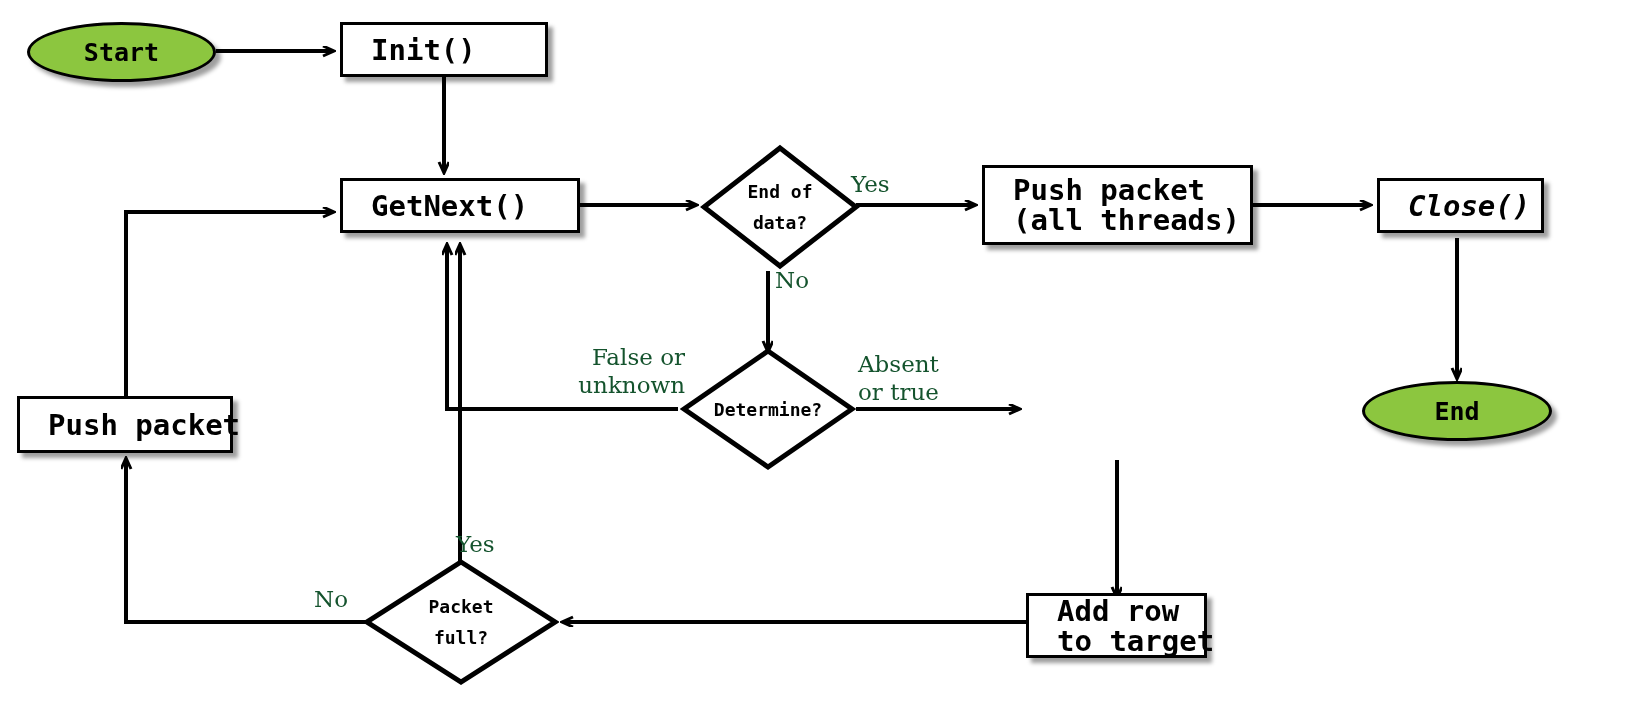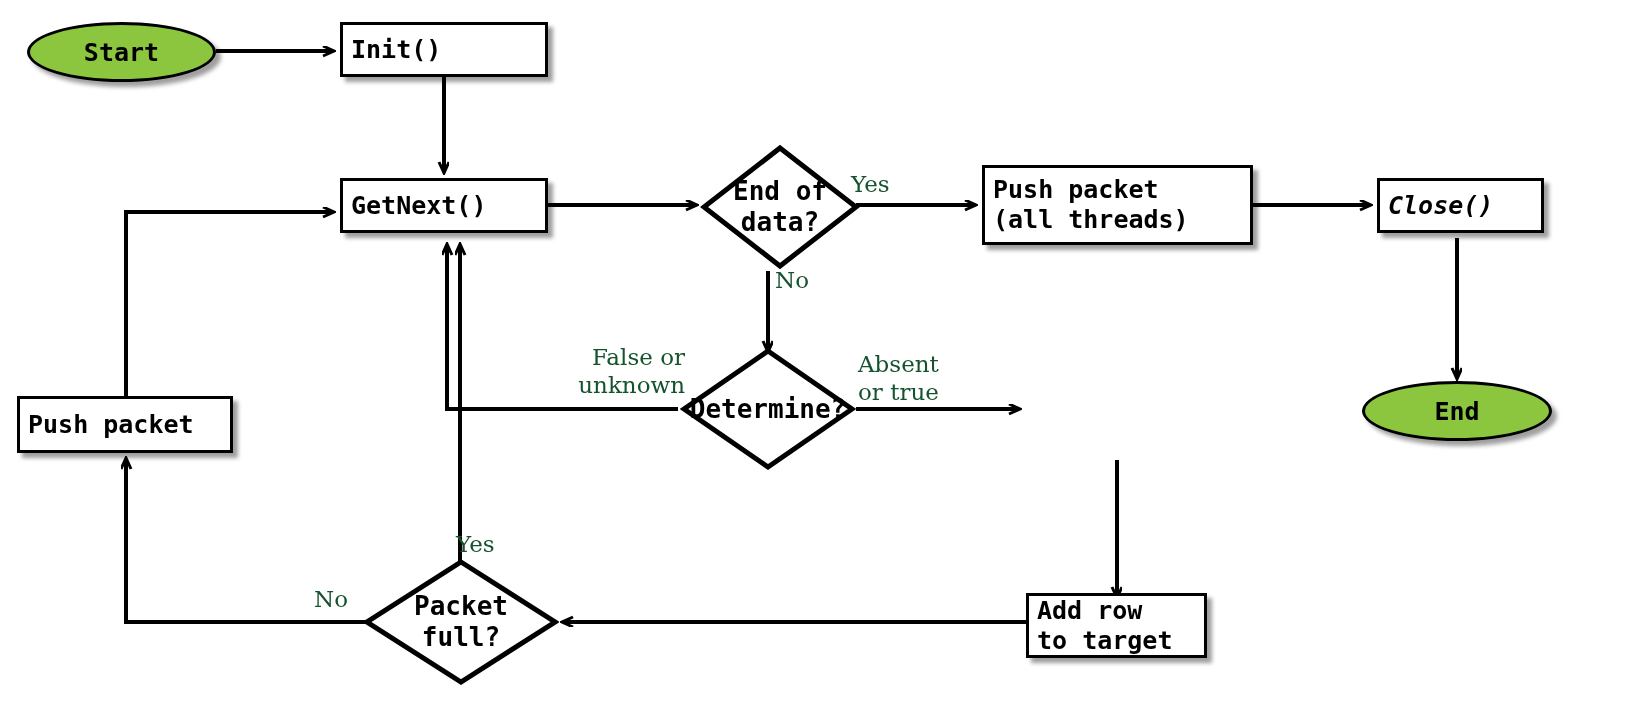--- a/index.html
+++ b/index.html
@@ -28,25 +28,25 @@
     box-sizing: border-box;
     background: #ffffff;
     border: 3px solid #000000;
     box-shadow: 5px 5px 4px rgba(0,0,0,0.38);
     display: flex;
     align-items: center;
     z-index: 5;
   }
   .node .label {
     font-weight: bold;
-    font-size: 25px;
+    font-size: 29px;
     line-height: 30px;
     color: #000000;
     white-space: pre;
-    padding-left: 8px;
+    padding-left: 28px;
   }
   .terminal {
     position: absolute;
     box-sizing: border-box;
     background: #8CC63F;
     border: 3px solid #000000;
     border-radius: 50%;
     box-shadow: 5px 5px 4px rgba(0,0,0,0.38);
     display: flex;
     align-items: center;
@@ -67,21 +67,21 @@
     position: absolute;
     left: 0; top: 0;
     width: 100%; height: 100%;
   }
   .diamond .dlabel {
     position: absolute;
     left: 50%;
     top: 50%;
     transform: translate(-50%, -50%);
     font-weight: bold;
-    font-size: 26px;
+    font-size: 18px;
     line-height: 31px;
     color: #000000;
     white-space: pre;
     text-align: center;
     z-index: 6;
     pointer-events: none;
   }
   .edge-label {
     position: absolute;
     font-family: "DejaVu Serif", "Liberation Serif", serif;
@@ -137,21 +137,21 @@
   </svg>
 
   <div class="terminal" style="left:27px; top:22px; width:189px; height:60px;">
     <span class="label">Start</span>
   </div>
 
   <div class="node" style="left:340px; top:22px; width:208px; height:55px;">
     <span class="label">Init()</span>
   </div>
 
-  <div class="node" style="left:340px; top:178px; width:208px; height:55px;">
+  <div class="node" style="left:340px; top:178px; width:240px; height:55px;">
     <span class="label">GetNext()</span>
   </div>
 
   <div class="diamond" style="left:700px; top:144px; width:160px; height:126px;">
     <svg class="dshape" viewBox="0 0 160 126" preserveAspectRatio="none">
       <polygon points="80,4 156,63 80,122 4,63" fill="#ffffff" stroke="#000000" stroke-width="5" style="filter:none"></polygon>
     </svg>
     <span class="dlabel">End of
 data?</span>
   </div>

